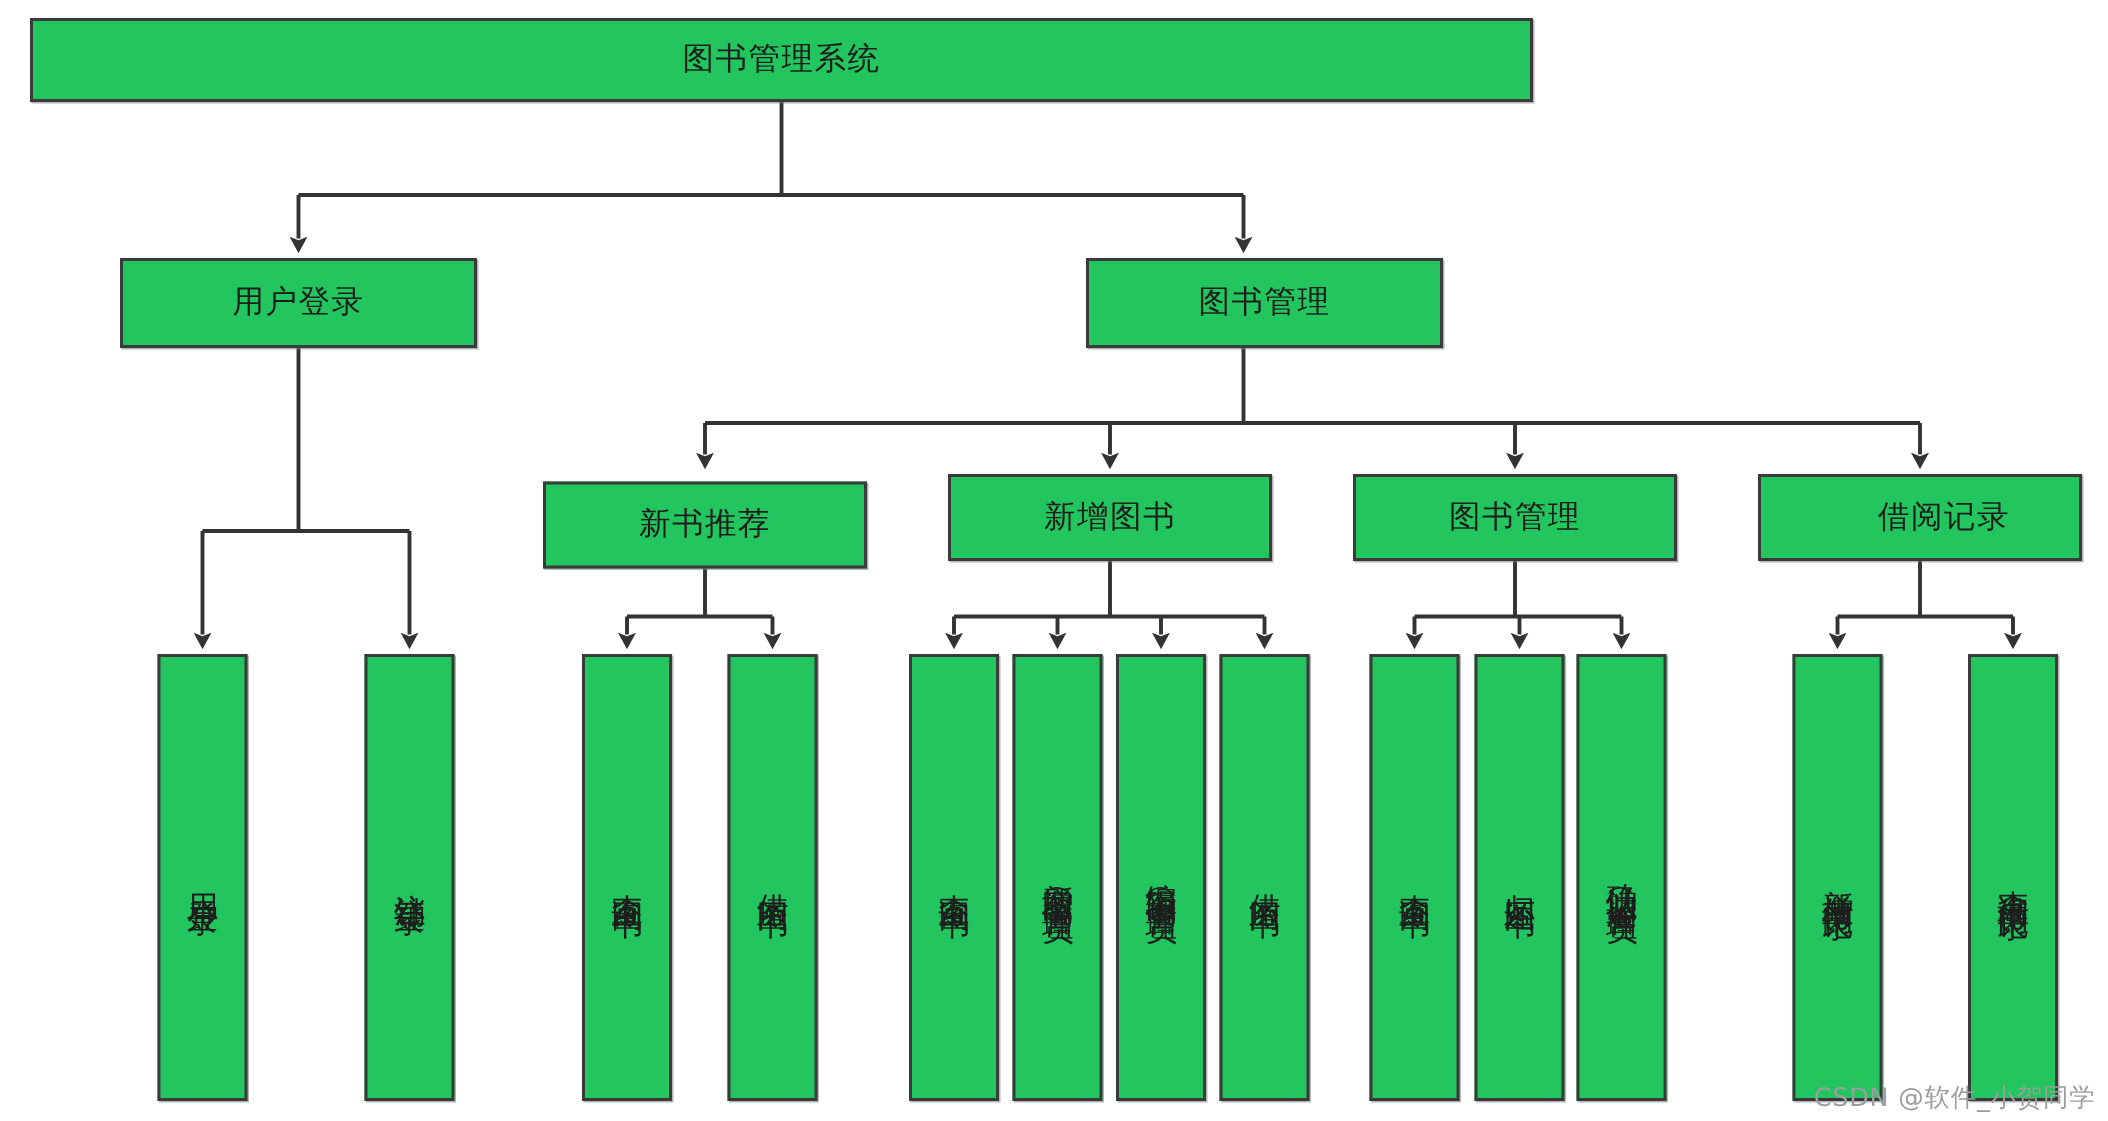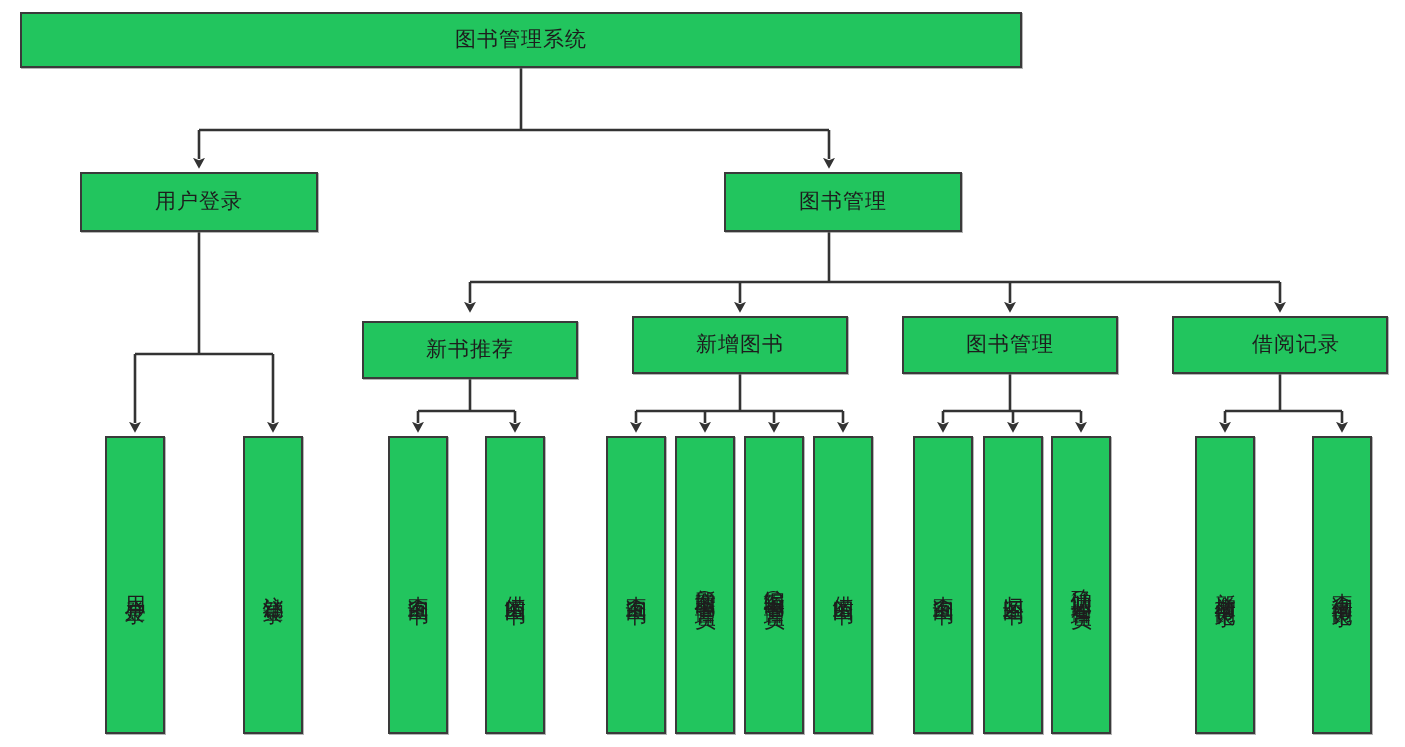--- a/index.html
+++ b/index.html
@@ -176,13 +176,14 @@
         <span class="node-label">确认归还（管理员）</span>
       </div>
       <div class="node vertical" style="left: 1195px; top: 436px; width: 60px; height: 298px;">
         <span class="node-label">新增借阅记录</span>
       </div>
       <div class="node vertical" style="left: 1312px; top: 436px; width: 60px; height: 298px;">
         <span class="node-label">查询借阅记录</span>
       </div>
     </div>
 
+  <div id="watermark">CSDN @软件_小贺同学</div>
 </div>
 
 </body></html>

